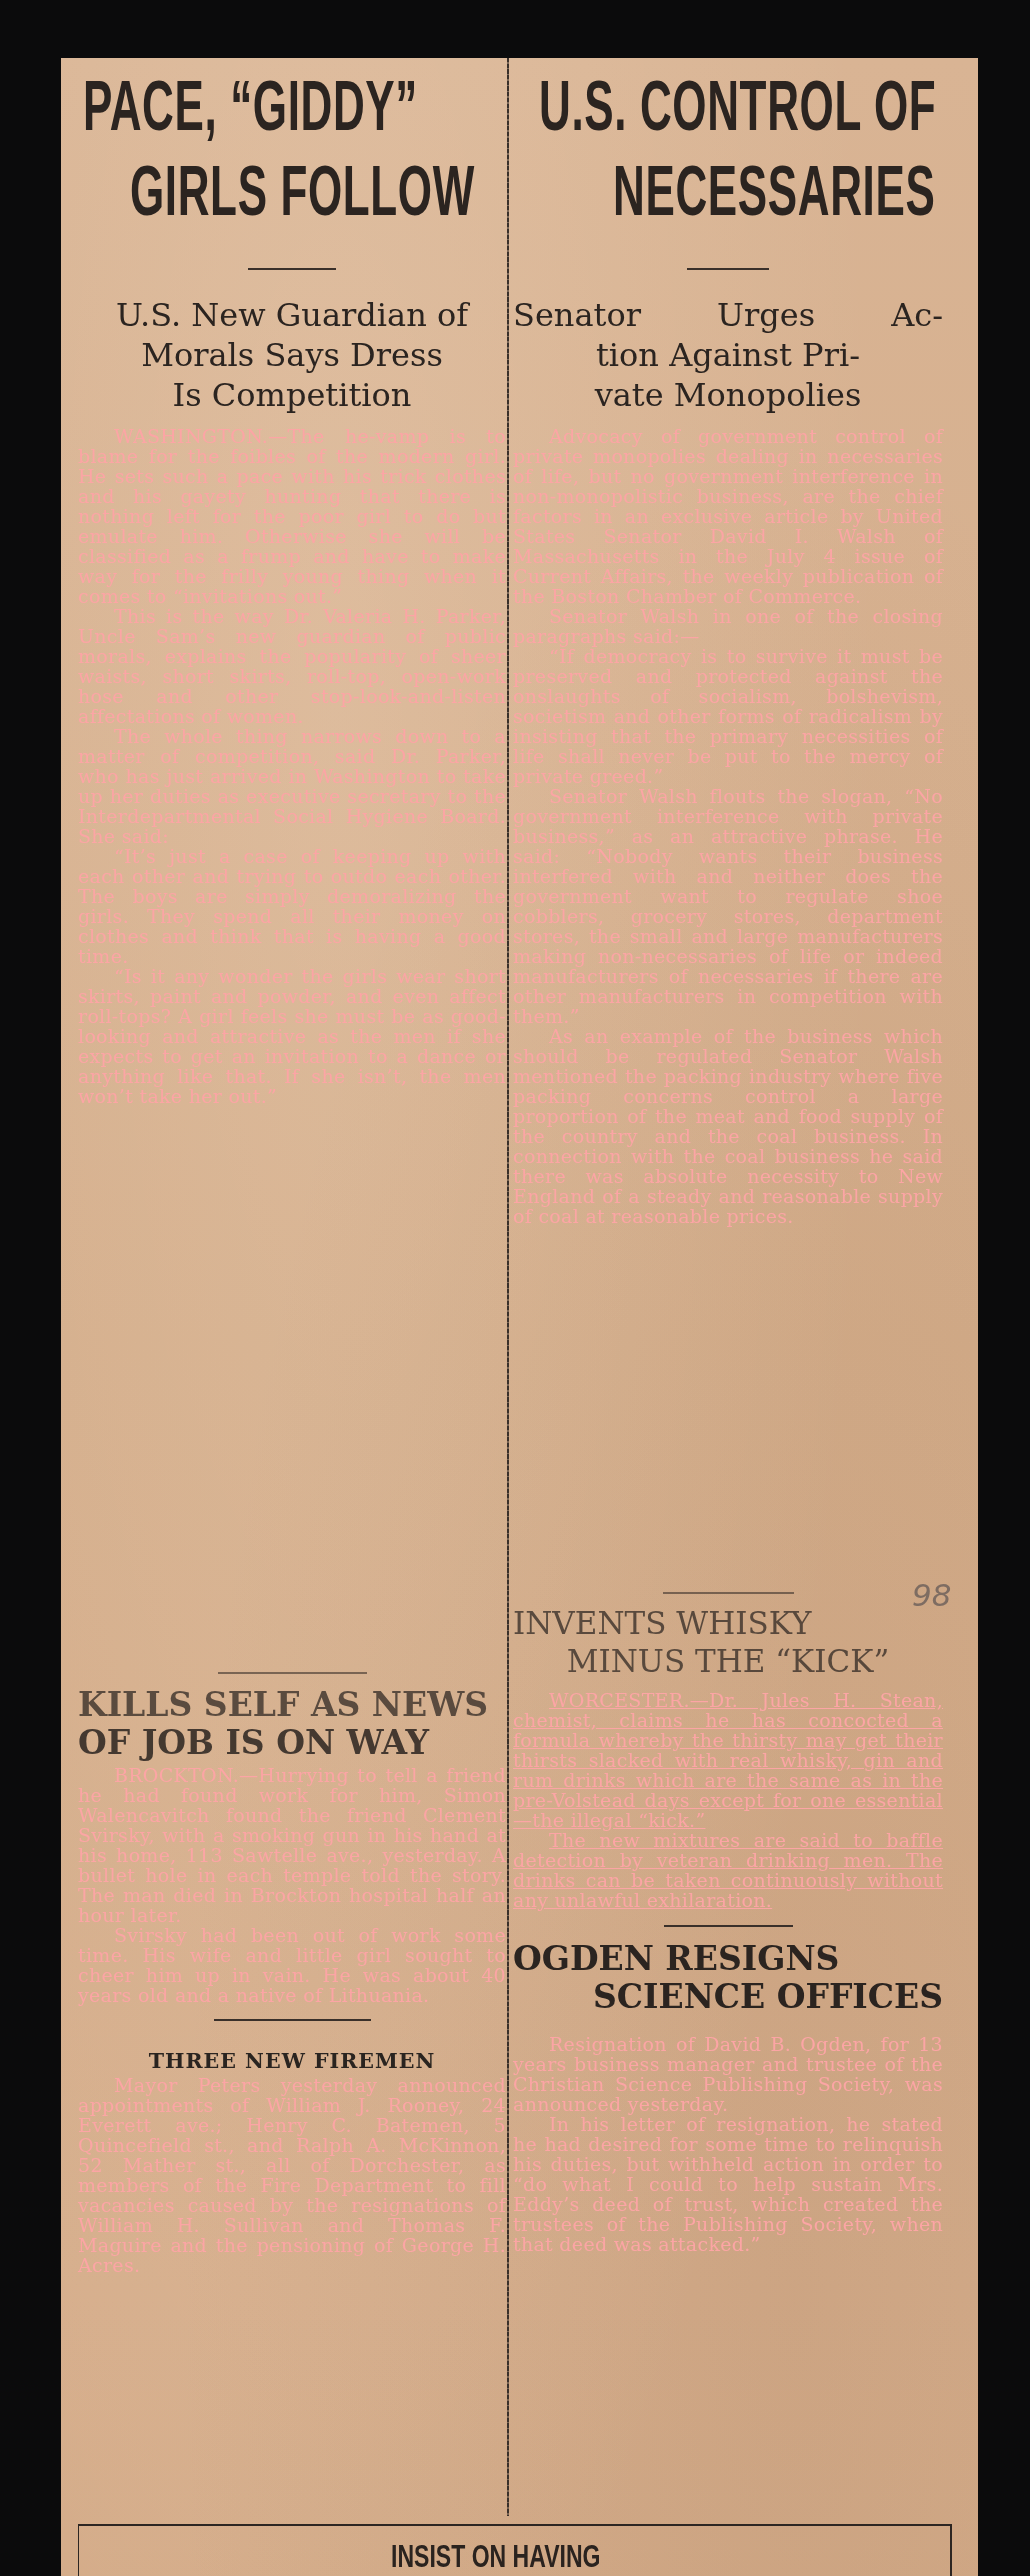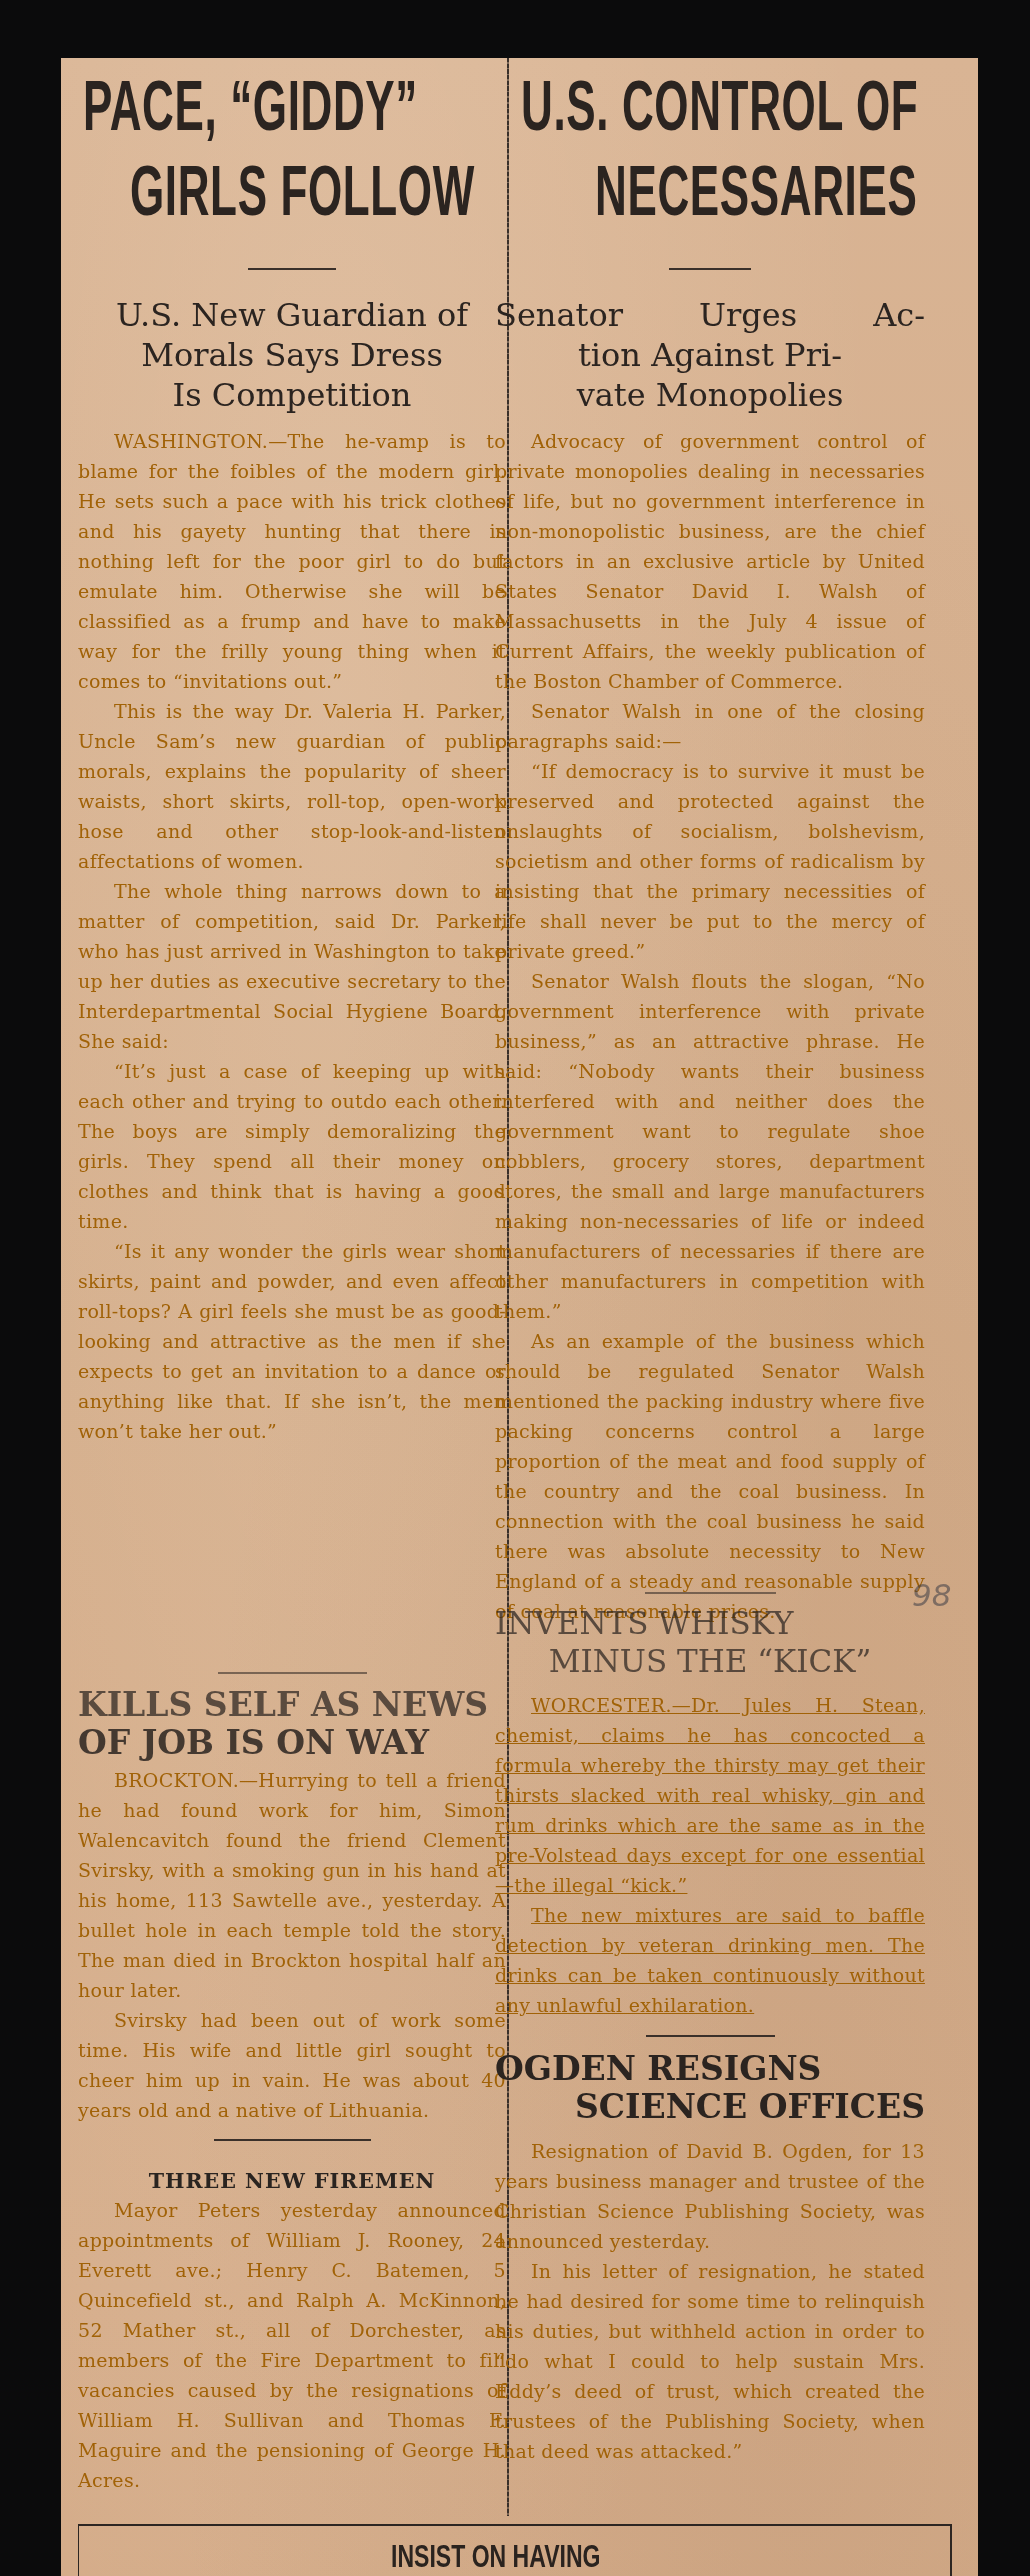--- a/index.html
+++ b/index.html
@@ -16,21 +16,21 @@
     left: 61px; top: 58px;
     width: 917px; height: 3198px;
     background: #d7b08e;
     background-image:
       radial-gradient(ellipse at 30% 20%, rgba(255,240,220,0.18), transparent 60%),
       radial-gradient(ellipse at 80% 70%, rgba(120,80,50,0.10), transparent 60%),
       linear-gradient(180deg, #d9b494 0%, #d3ac89 40%, #d6ae8c 70%, #d2a985 100%);
   }
   .col { position: absolute; }
   .col-left  { left: 78px; width: 428px; }
-  .col-right { left: 495px; width: 430px; }
+  .col-right { left: 513px; width: 430px; }
   .divider {
     position: absolute; left: 507px; top: 58px; width: 1.5px; height: 2458px;
     background: repeating-linear-gradient(180deg, #3a302a 0 4.1px, rgba(58,48,42,0.6) 4.1px 5.7px);
   }
   .headline-cond {
     font-family: "Liberation Sans", sans-serif;
     font-weight: 700;
     font-size: 71px;
     line-height: 77px;
     letter-spacing: 1px;
@@ -45,23 +45,23 @@
     line-height: 40px;
     text-align: center;
     color: #2b2420;
   }
   .rule {
     height: 2.1px; background: #3a302a; margin: 0 auto;
   }
   .body-text {
     font-family: "DejaVu Serif", serif;
     font-size: 19px;
-    line-height: 30px;
+    line-height: 20px;
     text-align: justify;
-    color: #a16207;
+    color: #fca5a5;
     letter-spacing: 0.3px;
   }
   .body-text p { margin: 0; text-indent: 36px; }
   .subhead-serif-bold {
     font-family: "DejaVu Serif", serif;
     font-weight: 700;
     font-size: 34px;
     line-height: 38px;
     color: #2b2420;
   }
@@ -167,21 +167,21 @@
   <div class="rule" style="width:131px; height:1.5px; opacity:0.6;"></div>
   <div class="subhead-serif-bold faded" style="margin-top:10.3px; font-size:31px; font-weight:400;">INVENTS WHISKY</div>
   <div class="subhead-serif-bold faded" style="text-align:center; font-size:31px; font-weight:400;">MINUS THE “KICK”</div>
   <div class="body-text" style="margin-top:10px;text-decoration:underline;">
     <p>WORCESTER.—Dr. Jules H. Stean, chemist, claims he has concocted a formula whereby the thirsty may get their thirsts slacked with real whisky, gin and rum drinks which are the same as in the pre-Volstead days except for one essential—the illegal “kick.”</p>
     <p>The new mixtures are said to baffle detection by veteran drinking men. The drinks can be taken continuously without any unlawful exhilaration.</p>
   </div>
   <div class="rule" style="width:129px; height:1.5px; margin-top:15.5px;"></div>
   <div class="subhead-serif-bold" style="margin-top:13px; font-size:33px;">OGDEN RESIGNS</div>
   <div class="subhead-serif-bold" style="text-align:right; font-size:33px;">SCIENCE OFFICES</div>
-  <div class="body-text" style="margin-top:10px;">
+  <div class="body-text" style="margin-top:18px;">
     <p>Resignation of David B. Ogden, for 13 years business manager and trustee of the Christian Science Publishing Society, was announced yesterday.</p>
     <p>In his letter of resignation, he stated he had desired for some time to relinquish his duties, but withheld action in order to “do what I could to help sustain Mrs. Eddy’s deed of trust, which created the trustees of the Publishing Society, when that deed was attacked.”</p>
   </div>
 </div>
 
 <div class="ad-box">
   <div class="cond abs" style="left:312px; top:12.4px; font-size:32px; transform:scaleX(0.72); color:#2a231f;">INSIST ON HAVING</div>
 
   <div class="brand-giant abs" style="left:15.5px; top:49px; font-size:95px; line-height:98px; transform:scaleX(0.78); letter-spacing:-2.1px;">PEP BRAND</div>
 

